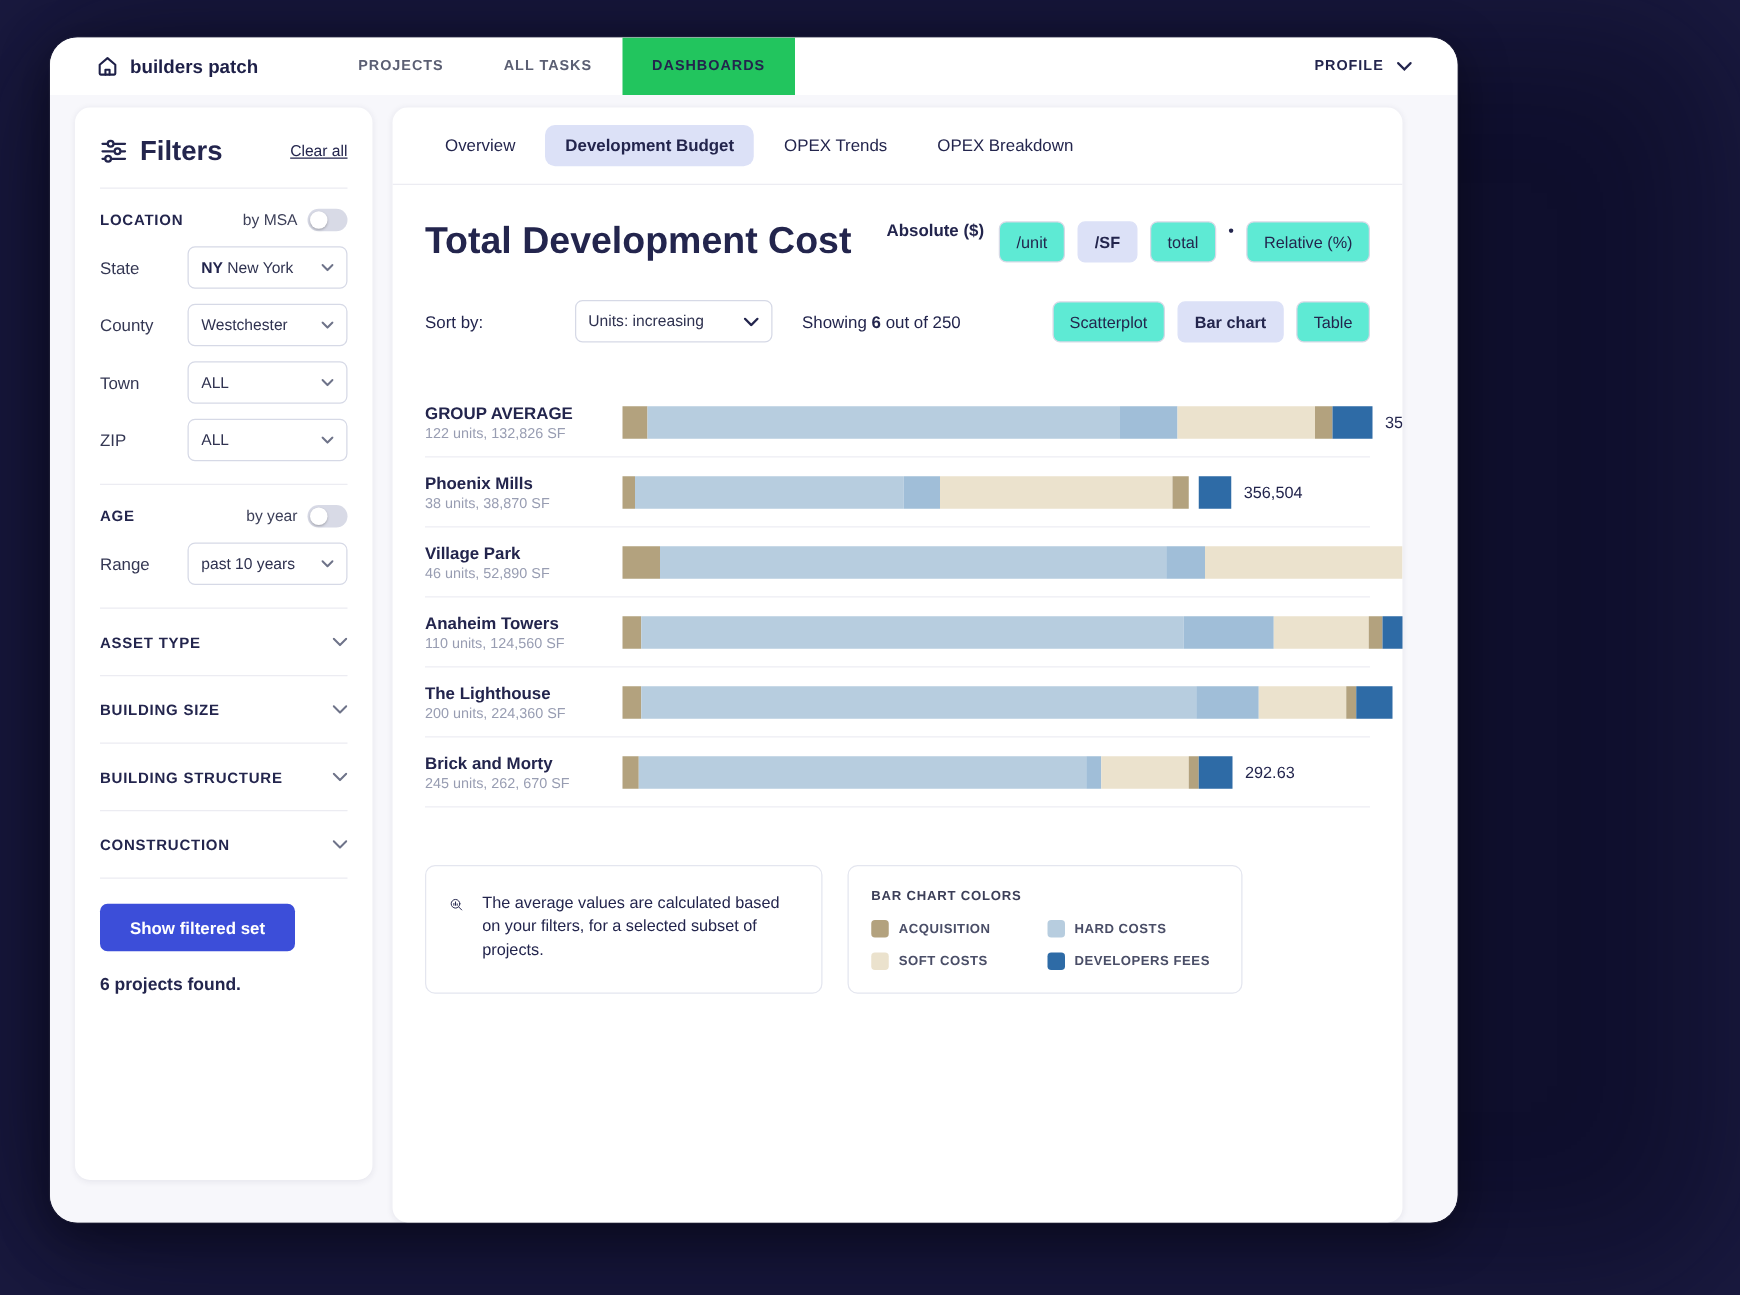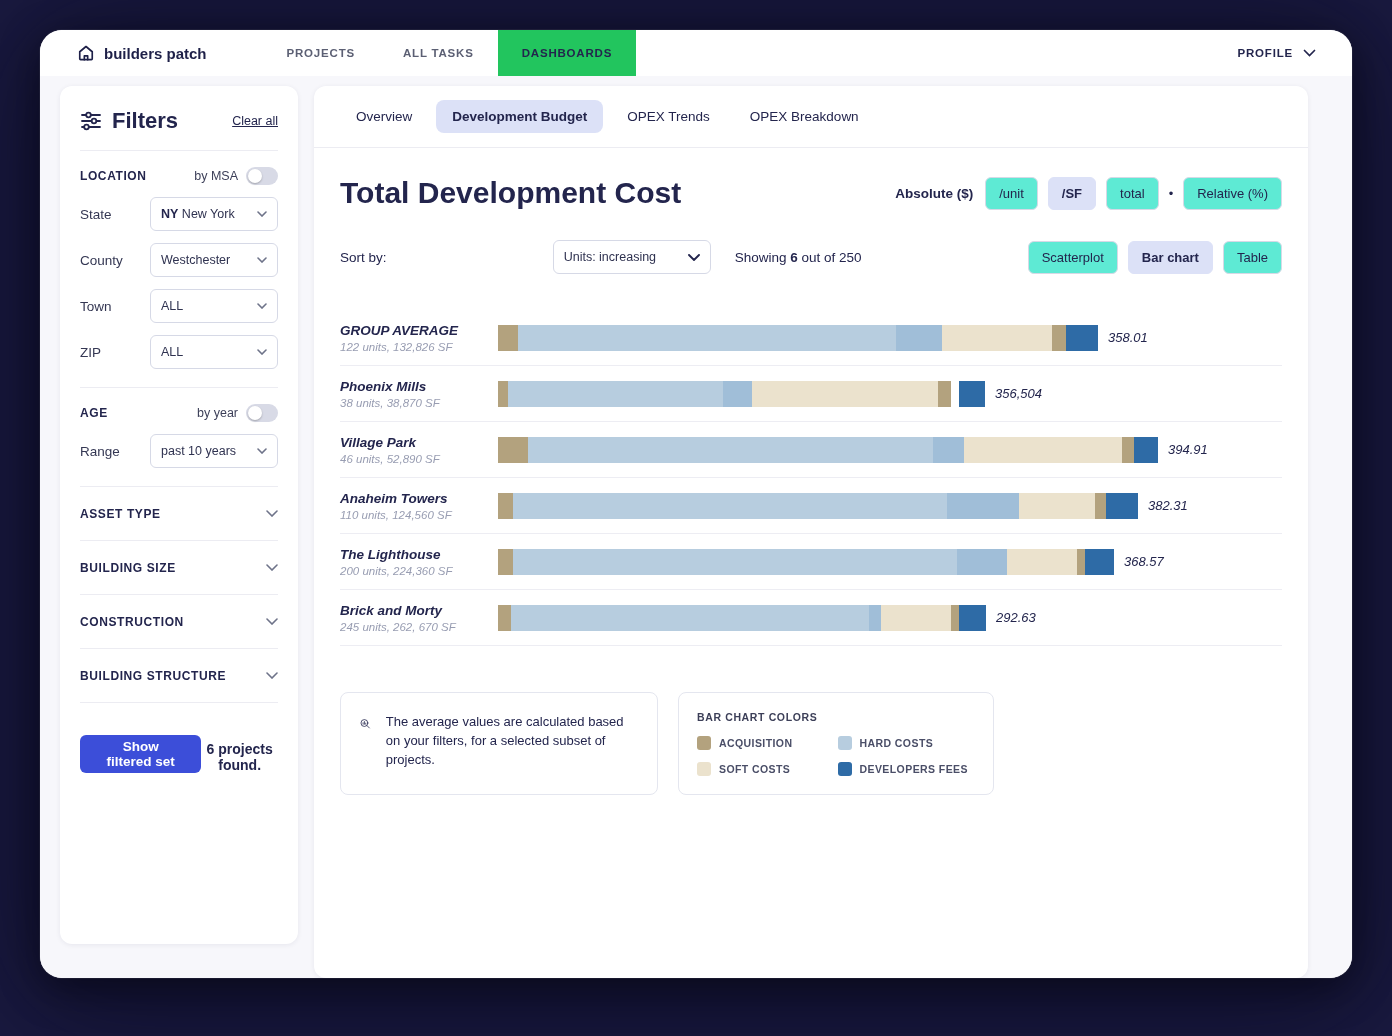--- a/index.html
+++ b/index.html
@@ -6,21 +6,21 @@
   html,body { margin:0; padding:0; }
   body {
     width:1392px; height:1036px;
     background:#0f0f2d;
     font-family:"Liberation Sans", sans-serif;
     position:relative;
     -webkit-font-smoothing:antialiased;
   }
   .stage { width:1392px; height:1036px; position:relative; background:#0f0f2d; box-shadow:inset 0 0 140px rgba(70,70,140,.25); }
   .window {
-    position:absolute; left:40px; top:30px; width:1312px; height:948px;
+    position:absolute; left:40px; top:30px; width:1126px; height:948px;
     background:#ffffff; border-radius:22px; overflow:hidden;
     box-shadow:0 0 0 1px rgba(255,255,255,.06), 0 10px 40px rgba(0,0,0,.45);
   }
 
   
   .topbar { height:46px; display:flex; align-items:center; padding:0 36px; background:#fff; }
   .brand { display:flex; align-items:center; gap:8px; font-weight:700; font-size:15px; color:#1e2048; cursor:pointer; }
   .nav { display:flex; height:100%; margin-left:56px; }
   .nav-item { display:flex; align-items:center; height:100%; padding:0 24px; font-size:11.5px; font-weight:700; letter-spacing:.07em; color:#5b5f73; cursor:pointer; }
   .nav-item.active { background:#22c55e; color:#23254d; }
@@ -43,46 +43,46 @@
   .toggle { width:32px; height:18px; border-radius:9px; background:#d8dae6; position:relative; cursor:pointer; flex:none; }
   .toggle .knob { position:absolute; left:2px; top:2px; width:14px; height:14px; border-radius:50%; background:#fff; box-shadow:0 1px 2px rgba(0,0,0,.25); }
   .field { display:flex; align-items:center; margin-top:12px; }
   .field-label { font-size:13.5px; color:#343753; width:58px; flex:none; }
   .select { margin-left:auto; display:flex; align-items:center; justify-content:space-between; gap:6px; border:1px solid #d6d9e6; border-radius:6px; background:#fff; padding:0 10px; height:34px; cursor:pointer; }
   .sidebar .select { width:128px; }
   .sv { font-size:12.5px; color:#2f3250; white-space:nowrap; overflow:hidden; }
   .sv b { font-weight:700; color:#23254d; }
   .collapsible { border-top:1px solid #ececf2; height:54px; display:flex; align-items:center; cursor:pointer; }
   .collapsible .chev { margin-left:auto; }
-  .btn-area { border-top:1px solid #ececf2; padding-top:20px; display:flex; align-items:flex-end; }
+  .btn-area { border-top:1px solid #ececf2; padding-top:20px; display:flex; flex-direction:column; align-items:flex-start; }
   .apply-btn { background:#3c4ed9; color:#fff; border:none; border-radius:6px; height:38px; padding:0 24px; font-size:13.5px; font-weight:600; font-family:inherit; cursor:pointer; }
   .result { margin-top:18px; font-size:14px; font-weight:700; color:#23254d; text-align:center; }
 
   
   .main { flex:1; height:892px; overflow:hidden; }
   .tabs { display:flex; align-items:center; gap:8px; padding:14px 26px; border-bottom:1px solid #ececf2; }
   .tab { font-size:13.5px; color:#23254d; padding:9px 16px; border-radius:8px; cursor:pointer; white-space:nowrap; }
   .tab.active { background:#dce1f7; font-weight:700; }
   .main-body { padding:28px 26px 0; }
   .title-row { display:flex; align-items:center; }
   .page-title { font-size:30px; font-weight:600; color:#23254d; margin:0; }
-  .mode { margin-left:auto; display:flex; align-items:center; gap:10px; }
+  .mode { margin-left:auto; display:flex; align-items:flex-start; gap:10px; }
   .mode-label { font-size:13.5px; font-weight:700; color:#23254d; margin-right:2px; }
   .pill { border:1px solid #d6d9e6; background:#5eead4; border-radius:6px; padding:8px 13px; font-size:13px; color:#23254d; font-family:inherit; cursor:pointer; white-space:nowrap; }
   .pill.active { background:#dce1f7; border-color:#dce1f7; font-weight:600; }
   .dot { color:#23254d; font-size:13px; }
   .sort-row { display:flex; align-items:center; margin-top:30px; gap:4px; }
   .sort-label { font-size:13.5px; color:#23254d; }
   .sort-select { width:158px; height:34px; }
   .sort-select .sv { font-weight:500; }
   .showing { font-size:13.5px; color:#23254d; margin-left:20px; }
   .view-group { margin-left:auto; display:flex; gap:10px; }
 
   
-  .chart { margin-top:36px;font-style:italic; }
+  .chart { margin-top:36px; }
   .chart-row { display:flex; align-items:center; height:56px; border-bottom:1px solid #ededf3; }
   .row-label { width:158px; flex:none; }
   .row-name { font-size:13.5px; font-weight:700; color:#23254d; }
   .row-sub { font-size:11.5px; color:#989db2; margin-top:3px; }
   .bar-track { height:26px; display:flex; flex:none; }
   .seg { height:100%; }
   .row-value { margin-left:10px; font-size:13px; color:#23254d; white-space:nowrap; }
 
   
   .notes { display:flex; gap:20px; margin-top:46px; }
@@ -213,27 +213,27 @@
               <path d="M1 1l5 5 5-5" stroke="#6e7389" stroke-width="1.6" stroke-linecap="round"></path>
             </svg>
         </div>
         <div class="collapsible">
           <span class="sec-label">BUILDING SIZE</span>
           <svg class="chev" width="12" height="7" viewBox="0 0 12 7" fill="none">
               <path d="M1 1l5 5 5-5" stroke="#6e7389" stroke-width="1.6" stroke-linecap="round"></path>
             </svg>
         </div>
         <div class="collapsible">
-          <span class="sec-label">CONSTRUCTION</span>
+          <span class="sec-label">BUILDING STRUCTURE</span>
           <svg class="chev" width="12" height="7" viewBox="0 0 12 7" fill="none">
               <path d="M1 1l5 5 5-5" stroke="#6e7389" stroke-width="1.6" stroke-linecap="round"></path>
             </svg>
         </div>
         <div class="collapsible">
-          <span class="sec-label">BUILDING STRUCTURE</span>
+          <span class="sec-label">CONSTRUCTION</span>
           <svg class="chev" width="12" height="7" viewBox="0 0 12 7" fill="none">
               <path d="M1 1l5 5 5-5" stroke="#6e7389" stroke-width="1.6" stroke-linecap="round"></path>
             </svg>
         </div>
 
         <div class="btn-area">
           <button class="apply-btn">Show filtered set</button>
           <div class="result">6 projects found.</div>
         </div>
       </aside>

